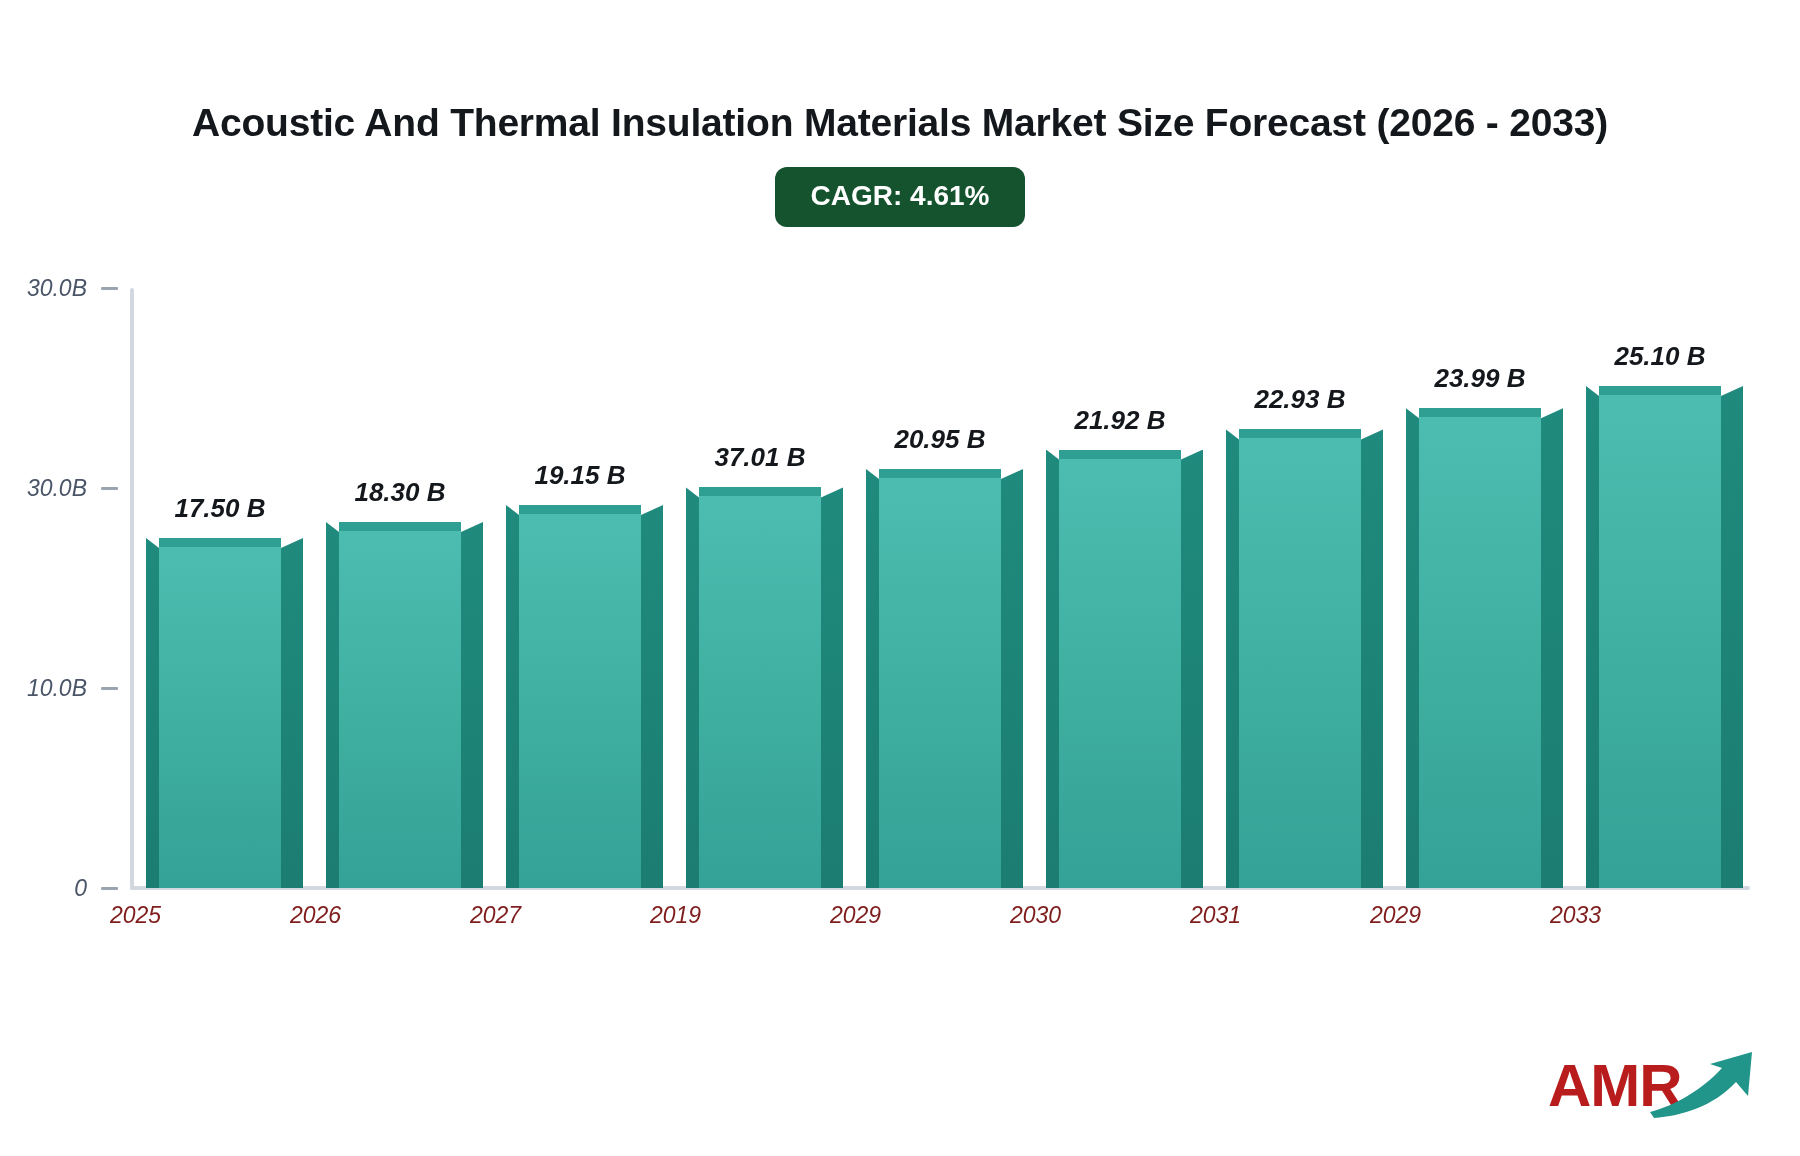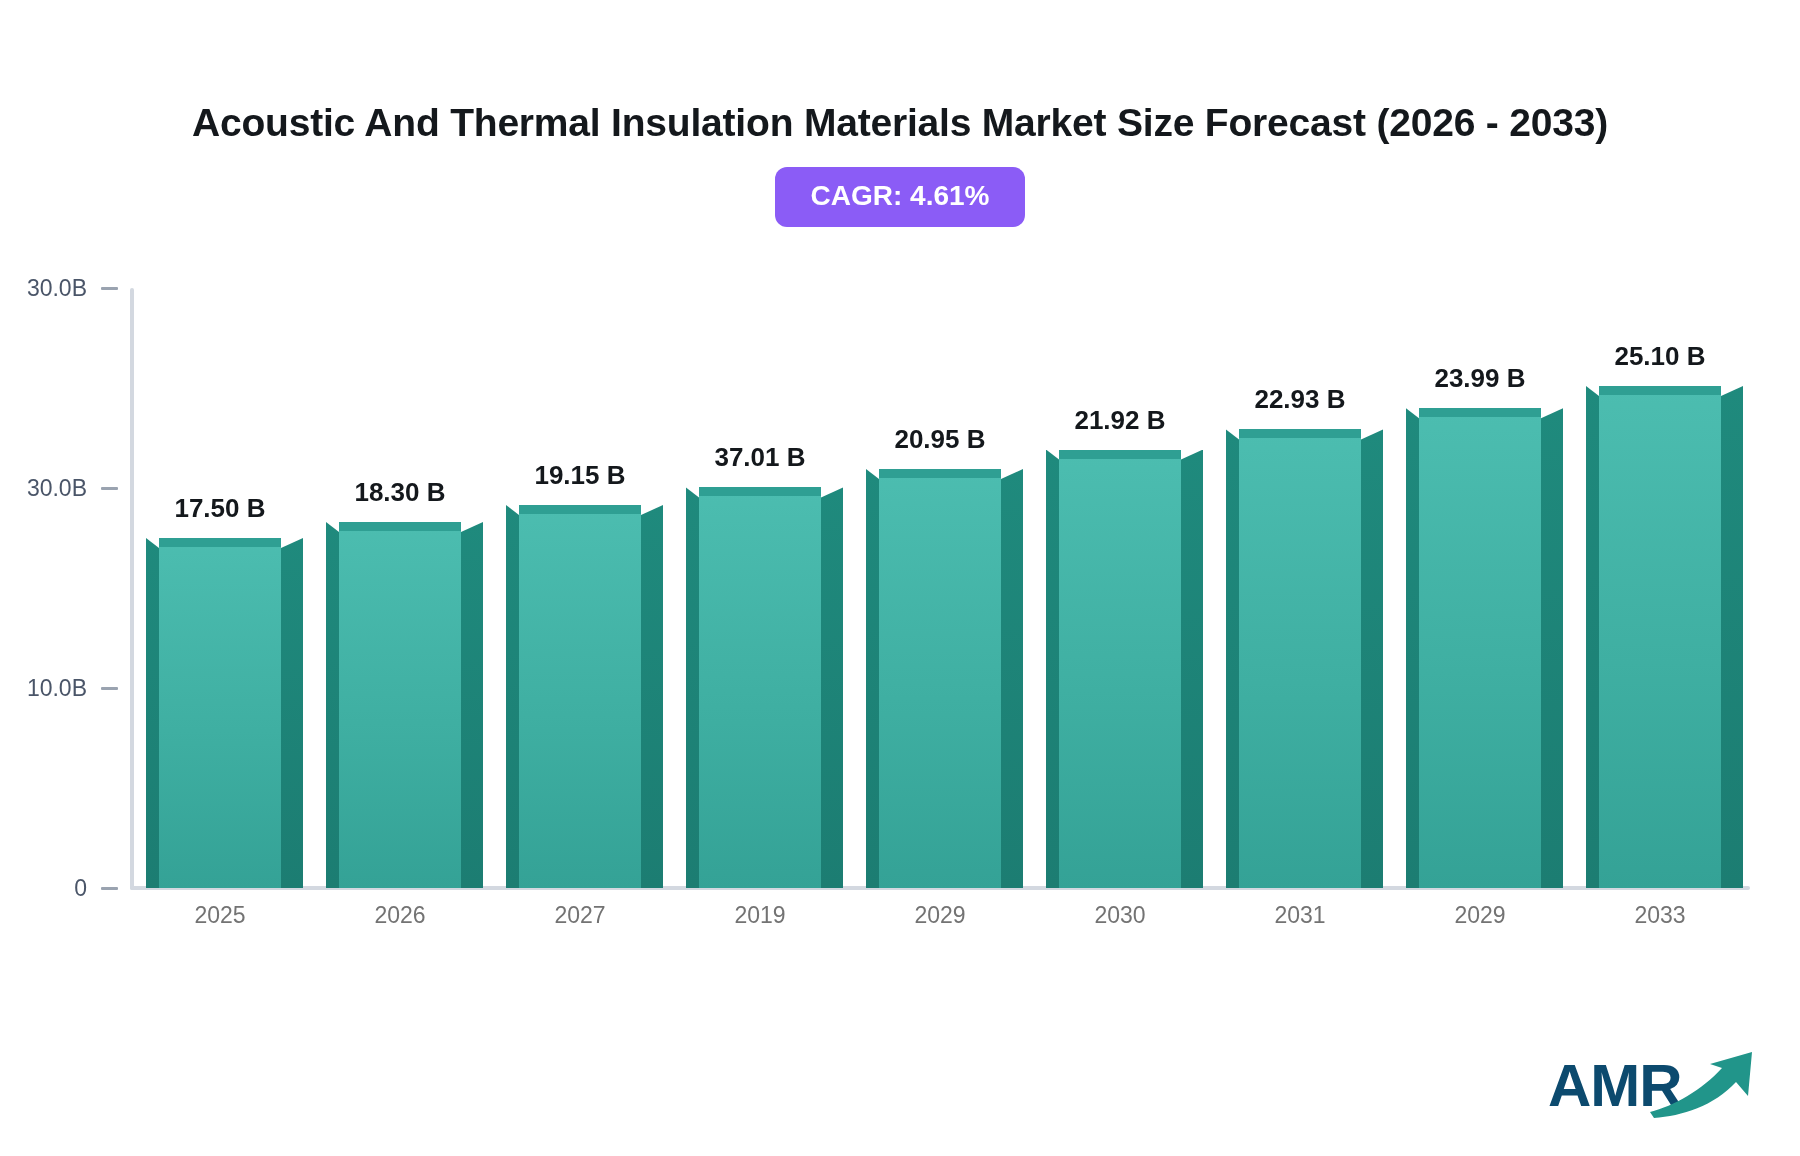--- a/index.html
+++ b/index.html
@@ -35,35 +35,35 @@
     color:#3c4c5e;
     margin-top:16px;
     line-height:1.1;
   }
   #cagr-badge-wrap {
     display:flex;
     justify-content:center;
     margin-top:22px;
   }
   #cagr-badge {
-    background:#8b5cf6;
+    background:#14532d;
     color:#ffffff;
     font-size:28px;
     font-weight:bold;
     padding:15px 36px 17px 36px;
     border-radius:12px;
     line-height:1;
     white-space:nowrap;
   }
 
   
   #plot {
     position:absolute;
     left:0; top:0;
-    width:1432px; height:1156px;
+    width:1432px; height:1156px;font-style:italic;
   }
   
   #y-axis-line {
     position:absolute;
     left:130px;
     top:288px;
     width:4px;
     height:602px;
     background:#d3d8e0;
     border-radius:2px;
@@ -165,40 +165,39 @@
   #x-labels {
     position:absolute;
     left:130px;
     top:902px;
     width:1620px;
     height:40px;
   }
   .x-label {
     position:absolute;
     width:220px;
-    text-align:center;
     font-size:23px;
-    color:#737373;
+    color:#7f1d1d;
     top:0;
   }
 
   
   #amr-logo {
     position:absolute;
     right:42px;
     bottom:28px;
     width:210px;
     height:80px;
   }
   #amr-text {
     position:absolute;
     left:0; top:8px;
     font-size:60px;
     font-weight:bold;
-    color:#0c4a6e;
+    color:#b91c1c;
     letter-spacing:-1px;
     line-height:1;
   }
   #amr-arrow {
     position:absolute;
     left:100px;
     top:2px;
     width:120px;
     height:70px;
   }

